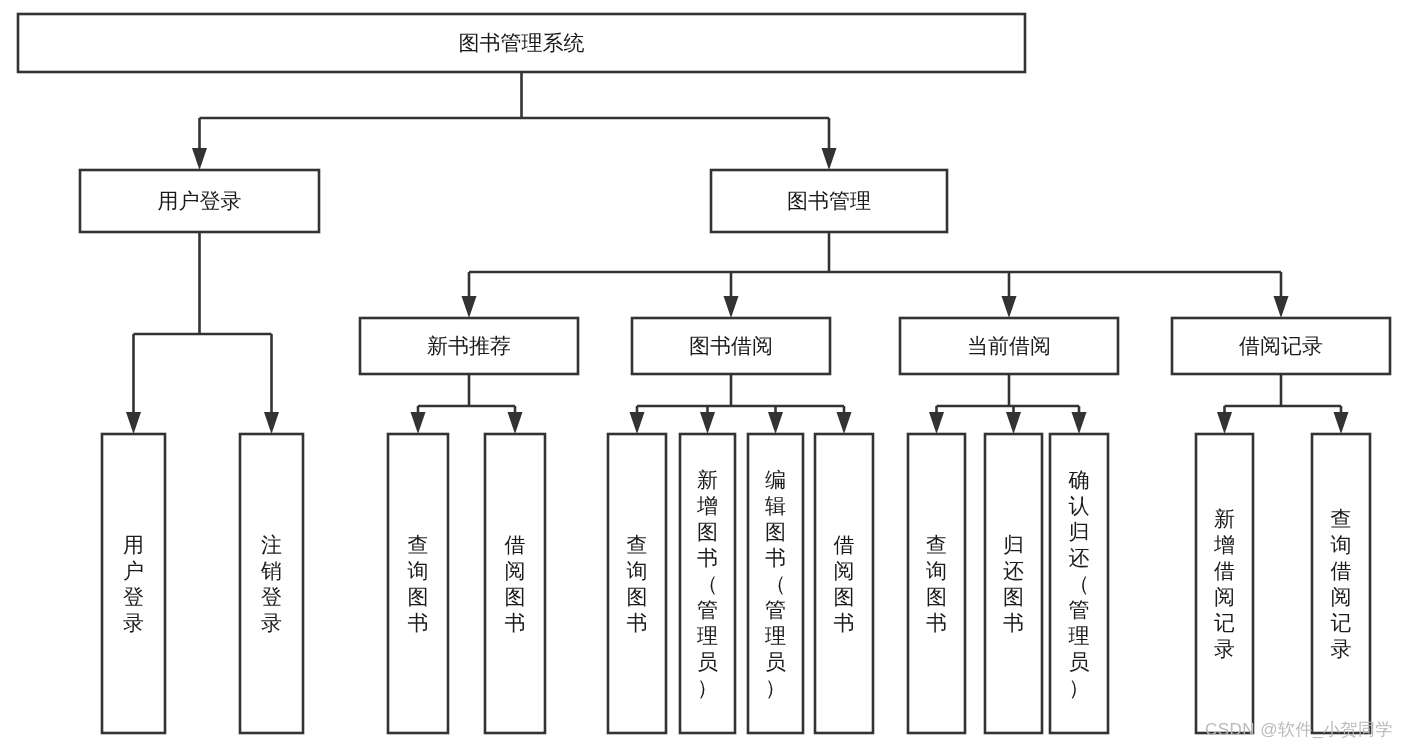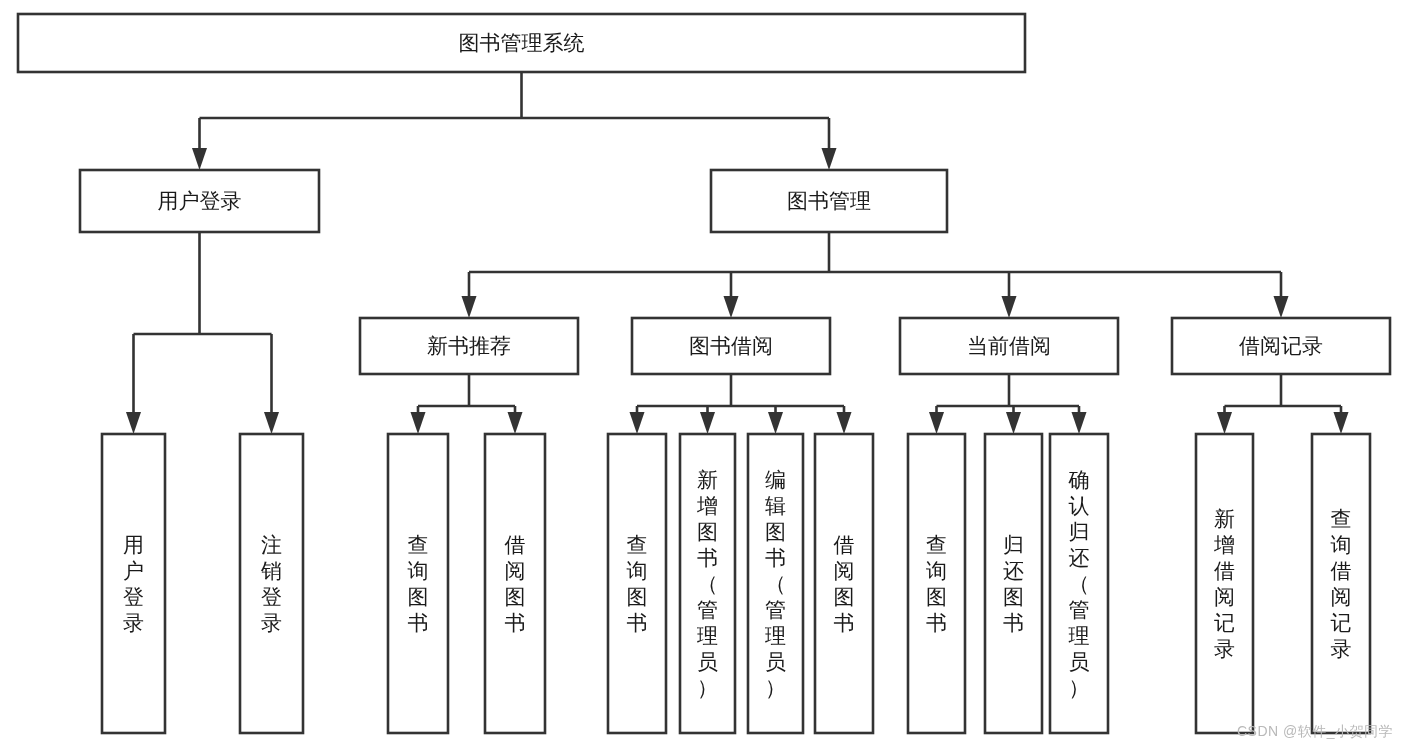--- a/index.html
+++ b/index.html
@@ -50,21 +50,21 @@
     stroke-linecap: butt;
   }
   .arrow-head {
     fill: #333333;
   }
   .watermark {
     position: absolute;
     right: 12px;
     bottom: 6px;
     font-family: "Liberation Sans", "DejaVu Sans", sans-serif;
-    font-size: 14px;
+    font-size: 17px;
     color: #b9b9b9;
     letter-spacing: 0.5px;
     white-space: nowrap;
     user-select: none;
   }
 </style>
 </head>
 <body>
 
 <div id="diagram-root">

